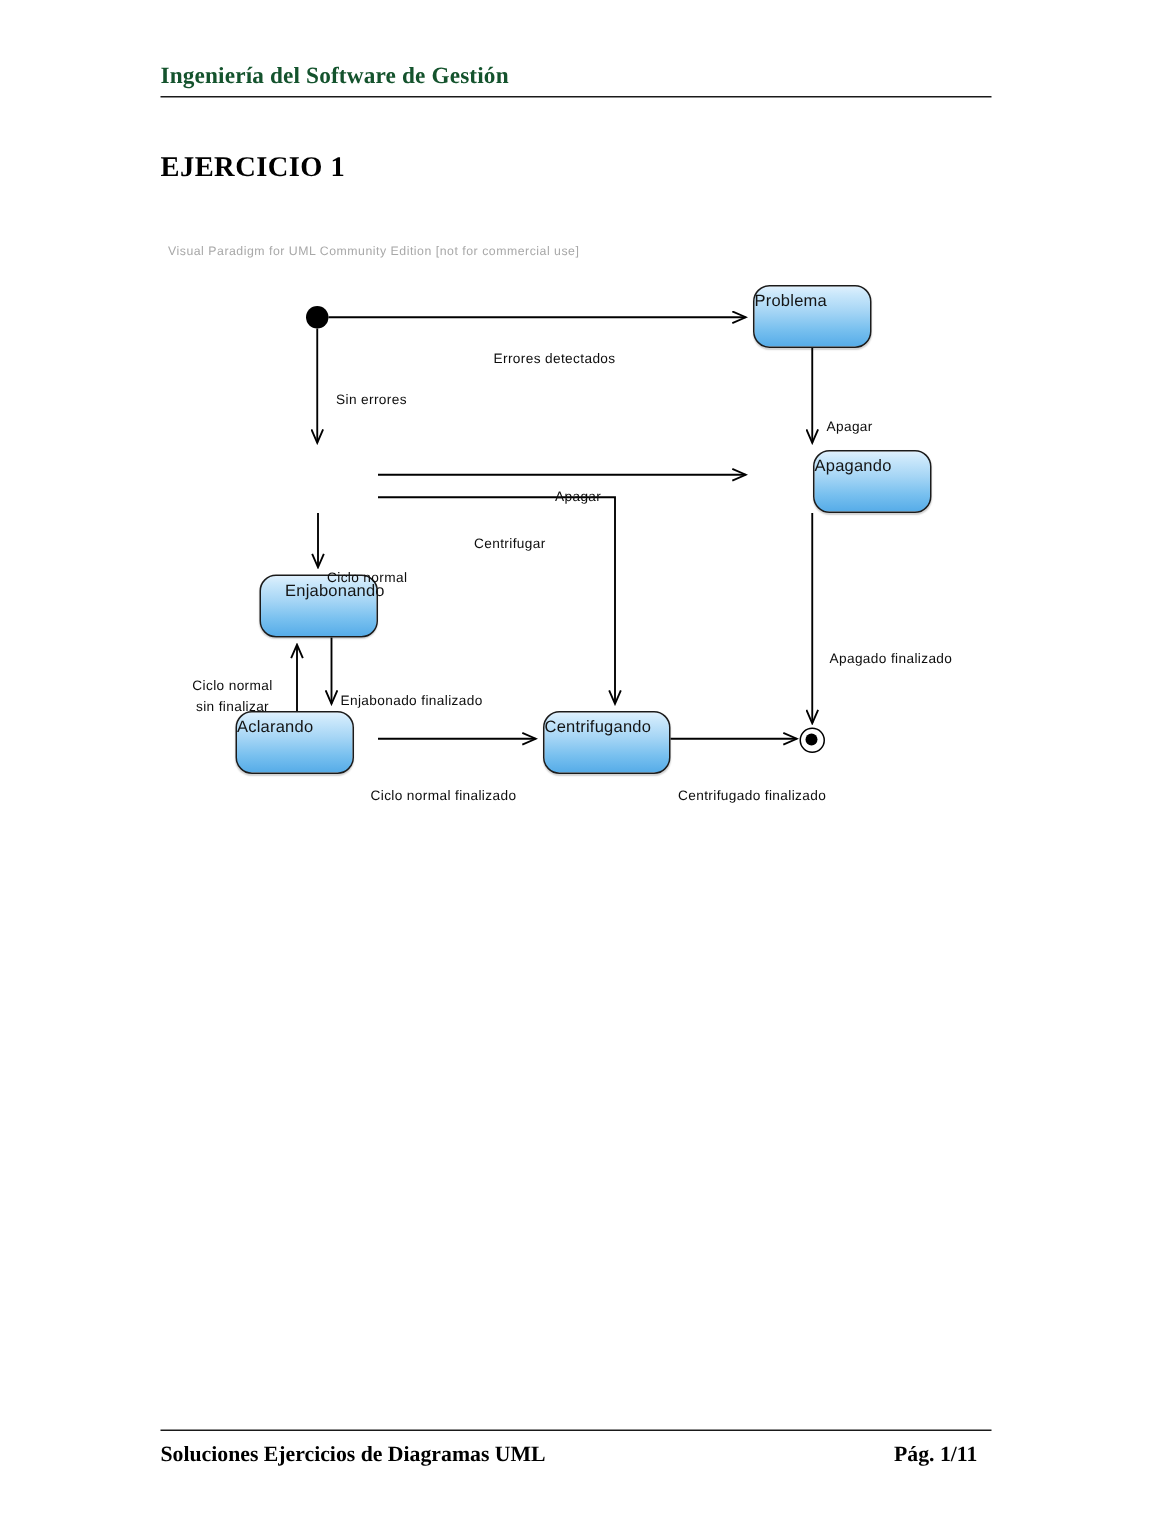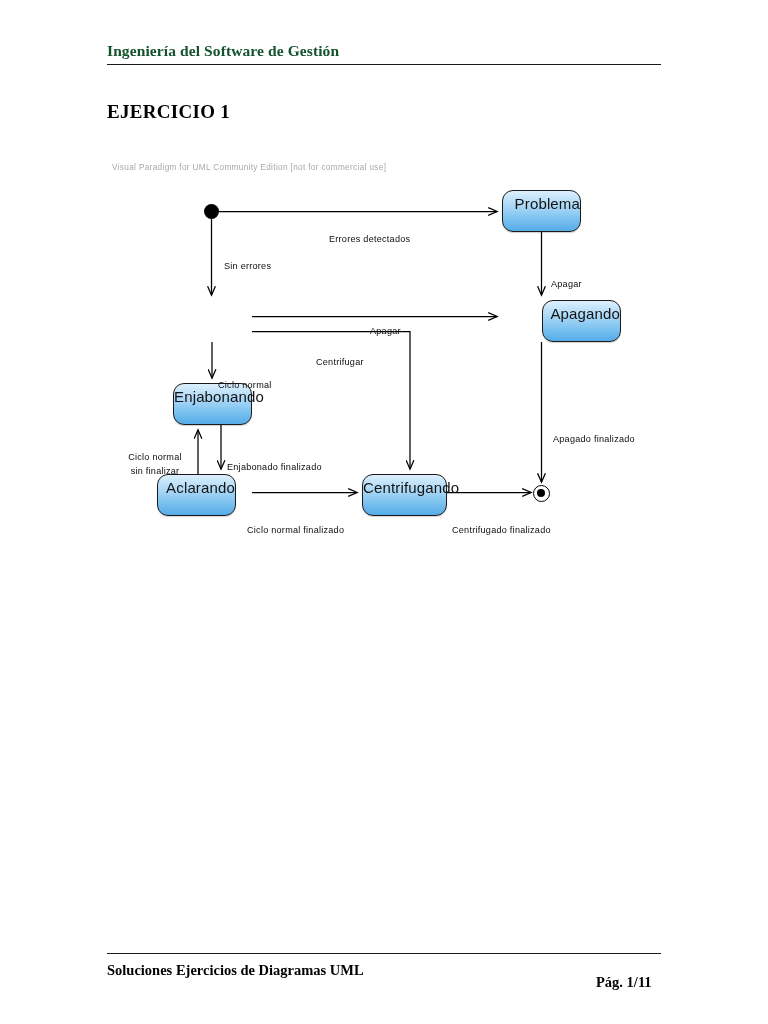--- a/index.html
+++ b/index.html
@@ -89,23 +89,23 @@
     background: linear-gradient(to bottom,
                 #dff0fd 0%,
                 #cbe8fb 12%,
                 #a5d5f5 42%,
                 #78c0ef 72%,
                 #56ace8 100%);
     box-shadow: 0 1px 1px rgba(0,0,0,0.18);
   }
   .state .state-label {
     display: block;
-    text-align: right;
+    text-align: left;
     font-family: "Liberation Sans", sans-serif;
-    font-size: 15px;
+    font-size: 11px;
     color: #141414;
     margin-top: 4px;
     letter-spacing: 0.15px;
     white-space: nowrap;
   }
 
   
   .initial-state {
     position: absolute;
     width: 15px;
@@ -171,21 +171,20 @@
   }
   .footer-right {
     position: absolute;
     left: 596px;
     top: 962px;
     font-family: "Liberation Serif", serif;
     font-weight: bold;
     font-size: 14.5px;
     color: #000000;
     white-space: nowrap;
-    margin-top: 12px;
   }
 </style>
 </head>
 <body>
 
 <div class="page">
 
   <div class="header-title">Ingeniería del Software de Gestión</div>
   <div class="header-rule"></div>
 
@@ -230,21 +229,21 @@
 
   <div class="state" style="left:502px; top:190px; width:79px; height:42px;">
     <span class="state-label">Problema</span>
   </div>
 
 
   <div class="state" style="left:502px; top:300px; width:79px; height:42px;margin-left:40px;">
     <span class="state-label">Apagando</span>
   </div>
 
-  <div class="state" style="left:173px; top:383px; width:79px; height:42px;">
+  <div class="state" style="left:173px; top:383px; width:79px; height:42px;padding-left:16px;">
     <span class="state-label">Enjabonando</span>
   </div>
 
   <div class="state" style="left:157px; top:474px; width:79px; height:42px;">
     <span class="state-label">Aclarando</span>
   </div>
 
   <div class="state" style="left:362px; top:474px; width:85px; height:42px;">
     <span class="state-label">Centrifugando</span>
   </div>

